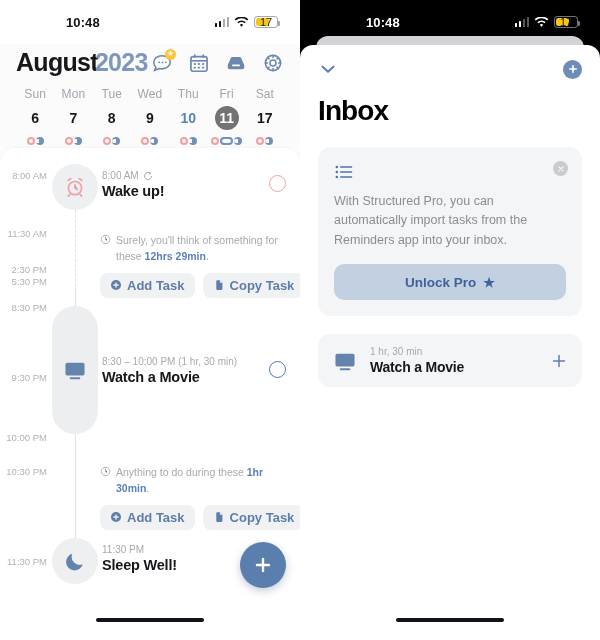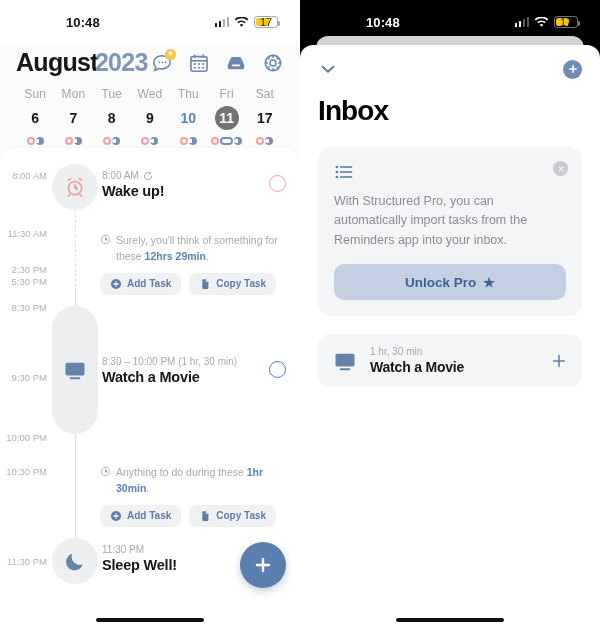--- a/index.html
+++ b/index.html
@@ -329,21 +329,21 @@
     gap: 8px;
     margin-top: 8px;
   }
   .pill-btn {
     display: flex;
     align-items: center;
     gap: 5px;
     padding: 5px 10px;
     border-radius: 8px;
     background: #f0f1f3;
-    font-size: 10px;
+    font-size: 13px;
     font-weight: 600;
     color: #5e7da9;
     cursor: pointer;
     white-space: nowrap;
   }
   .pill-btn svg { width: 12px; height: 12px; display:block; }
 
   
   .fab {
     position: absolute;

